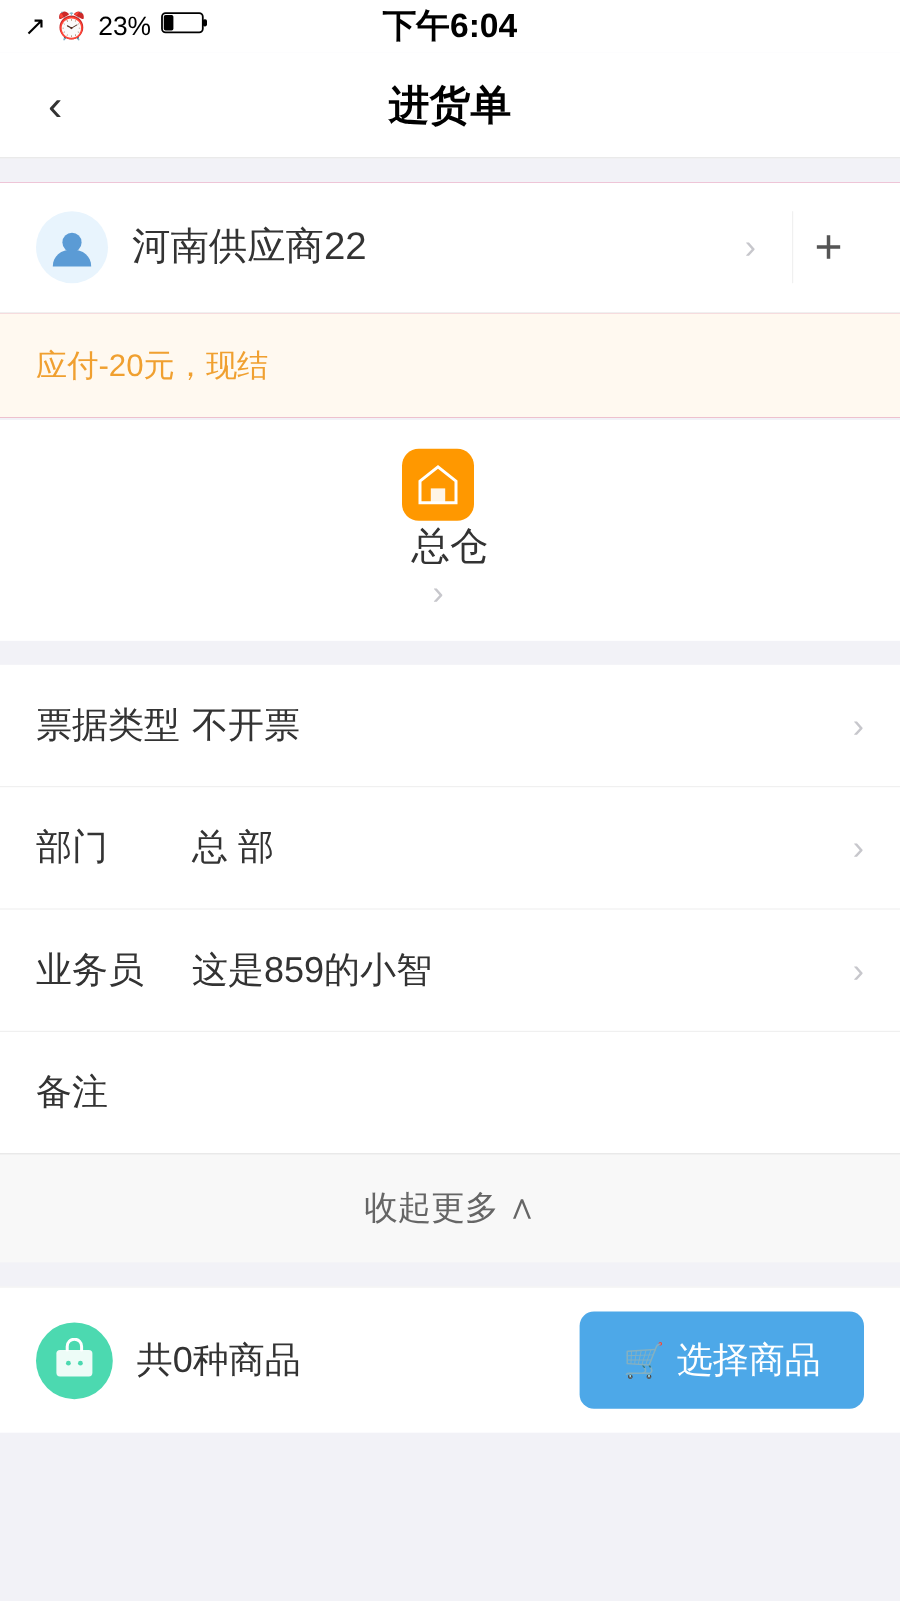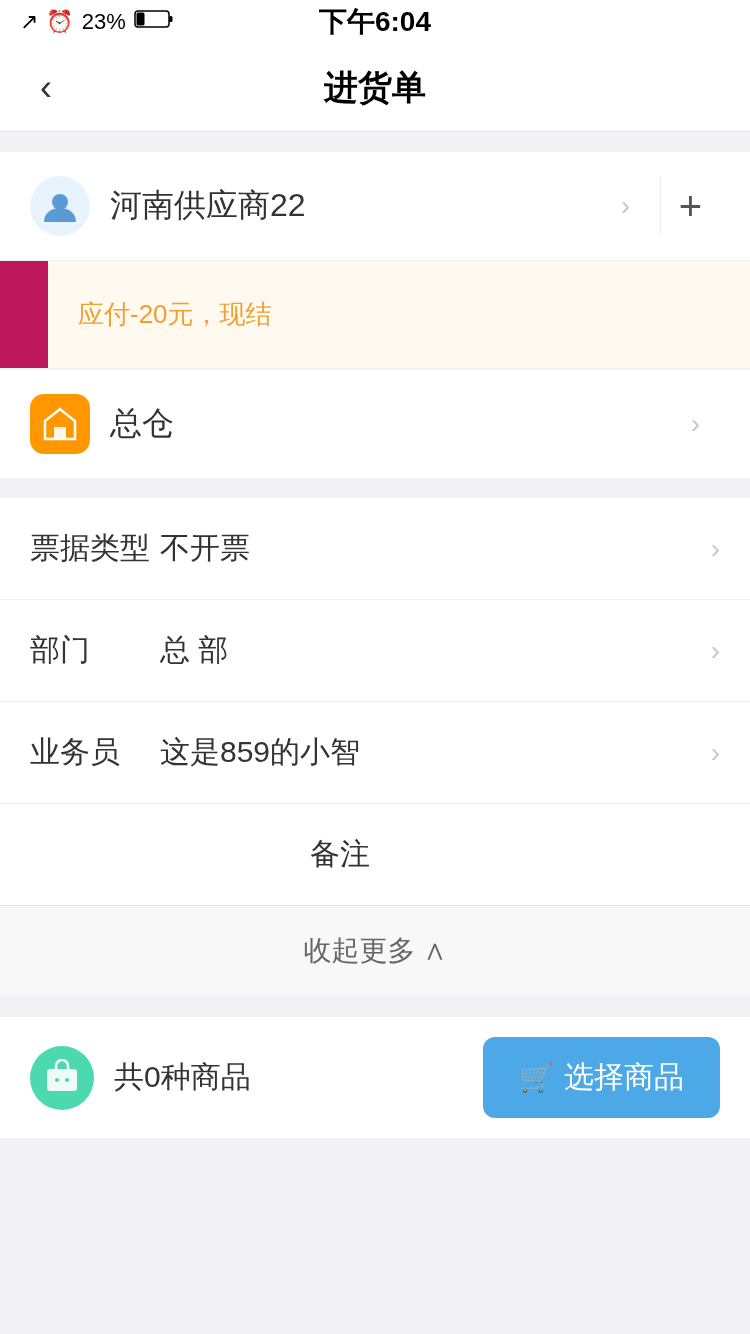--- a/index.html
+++ b/index.html
@@ -130,33 +130,33 @@
       border-left: 1px solid #f0f0f0;
       font-size: 40px;
       color: #555;
       cursor: pointer;
       margin-left: 10px;
     }
 
     
     .notice-row {
       background: #fff9f0;
-      padding: 36px 30px;
+      padding: 26px 30px;
       font-size: 26px;
       color: #f0a030;
-      margin-left: 48px;
     }
 
     
     .warehouse-row {
       background: #fff;
       display: flex;
       align-items: center;
       padding: 24px 30px;
       margin-top: 2px;
+      flex-direction: column;
     }
     .warehouse-icon {
       width: 60px;
       height: 60px;
       border-radius: 14px;
       background: #ff9800;
       display: flex;
       align-items: center;
       justify-content: center;
       margin-right: 20px;
@@ -180,21 +180,20 @@
     }
     .form-row {
       display: flex;
       align-items: center;
       padding: 30px 30px;
       border-bottom: 1px solid #f0f0f0;
       min-height: 100px;
     }
     .form-row:last-child {
       border-bottom: none;
-      flex-direction: column;
     }
     .form-label {
       font-size: 30px;
       color: #333;
       width: 130px;
       flex-shrink: 0;
     }
     .form-value {
       flex: 1;
       font-size: 30px;

